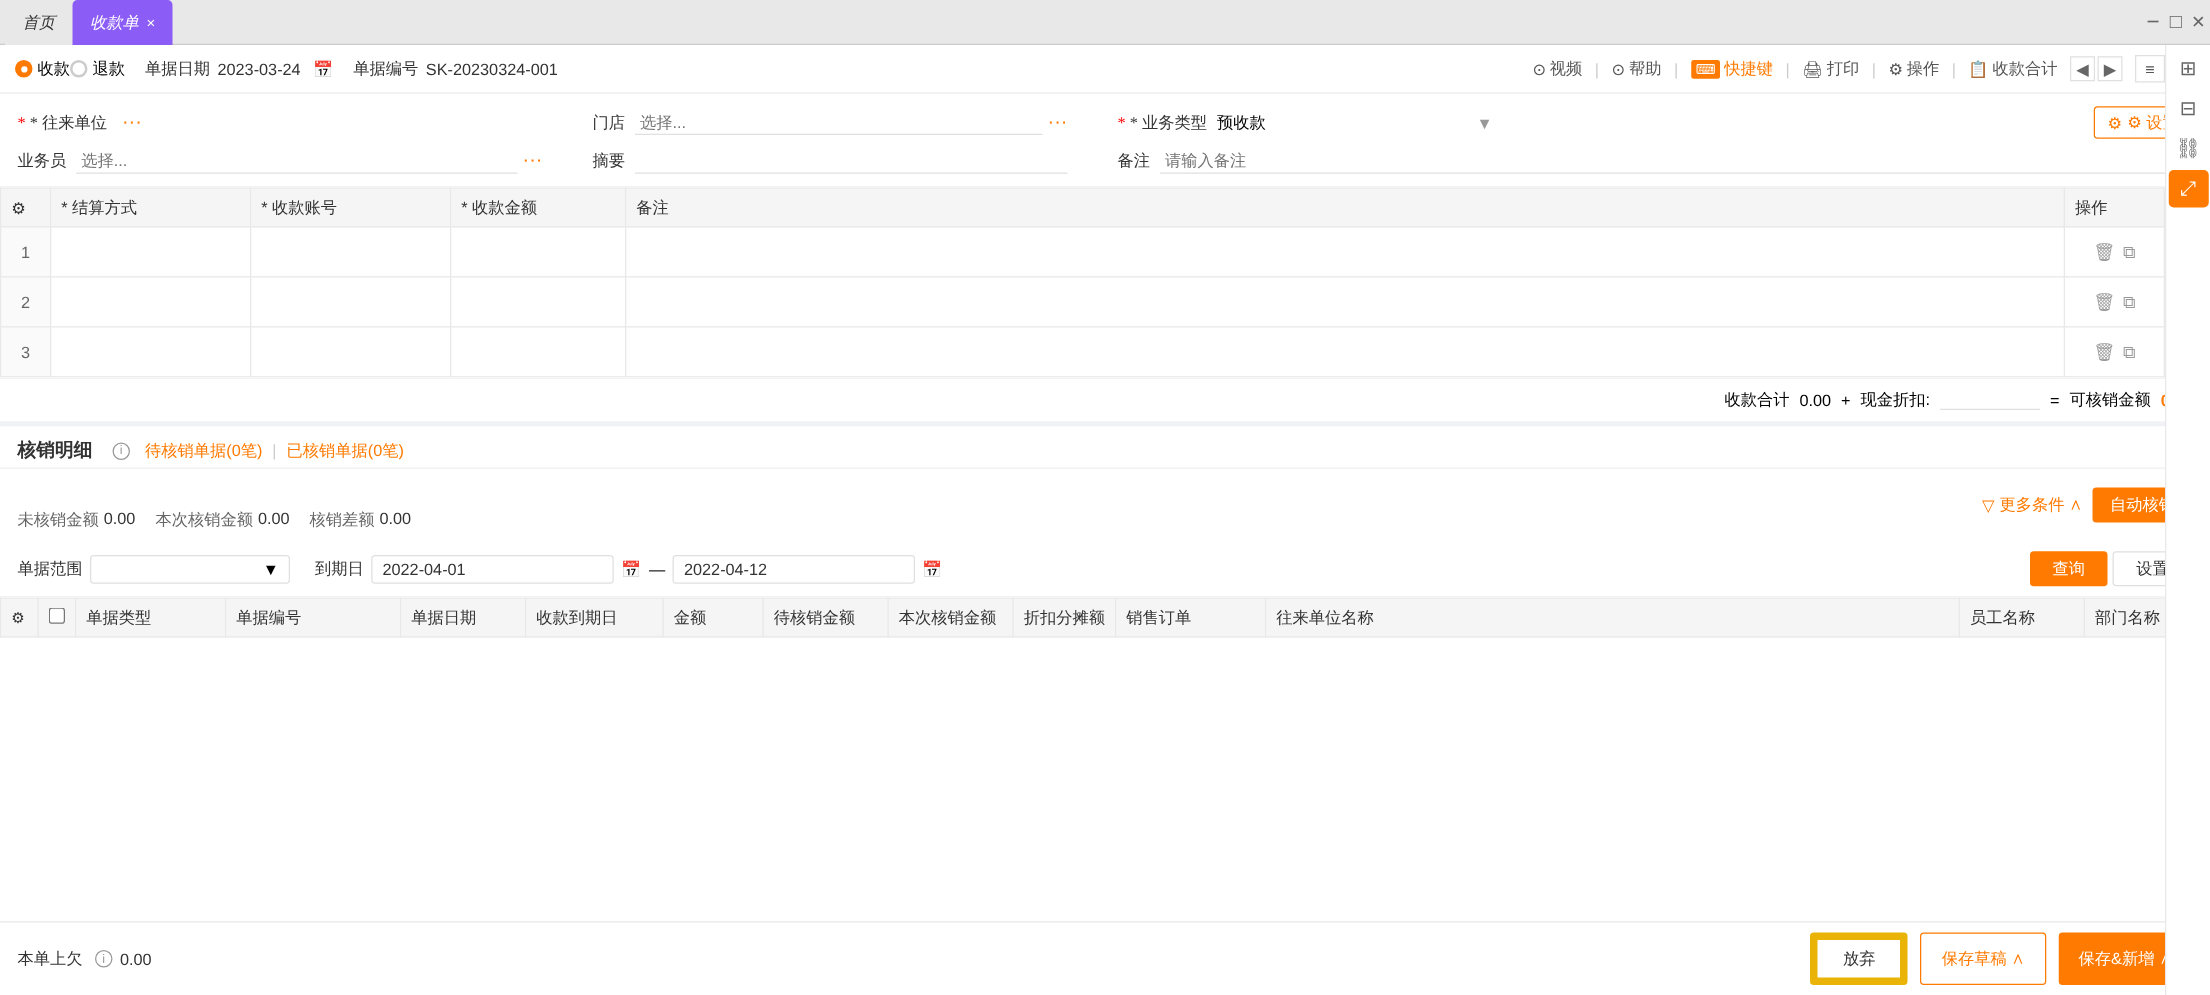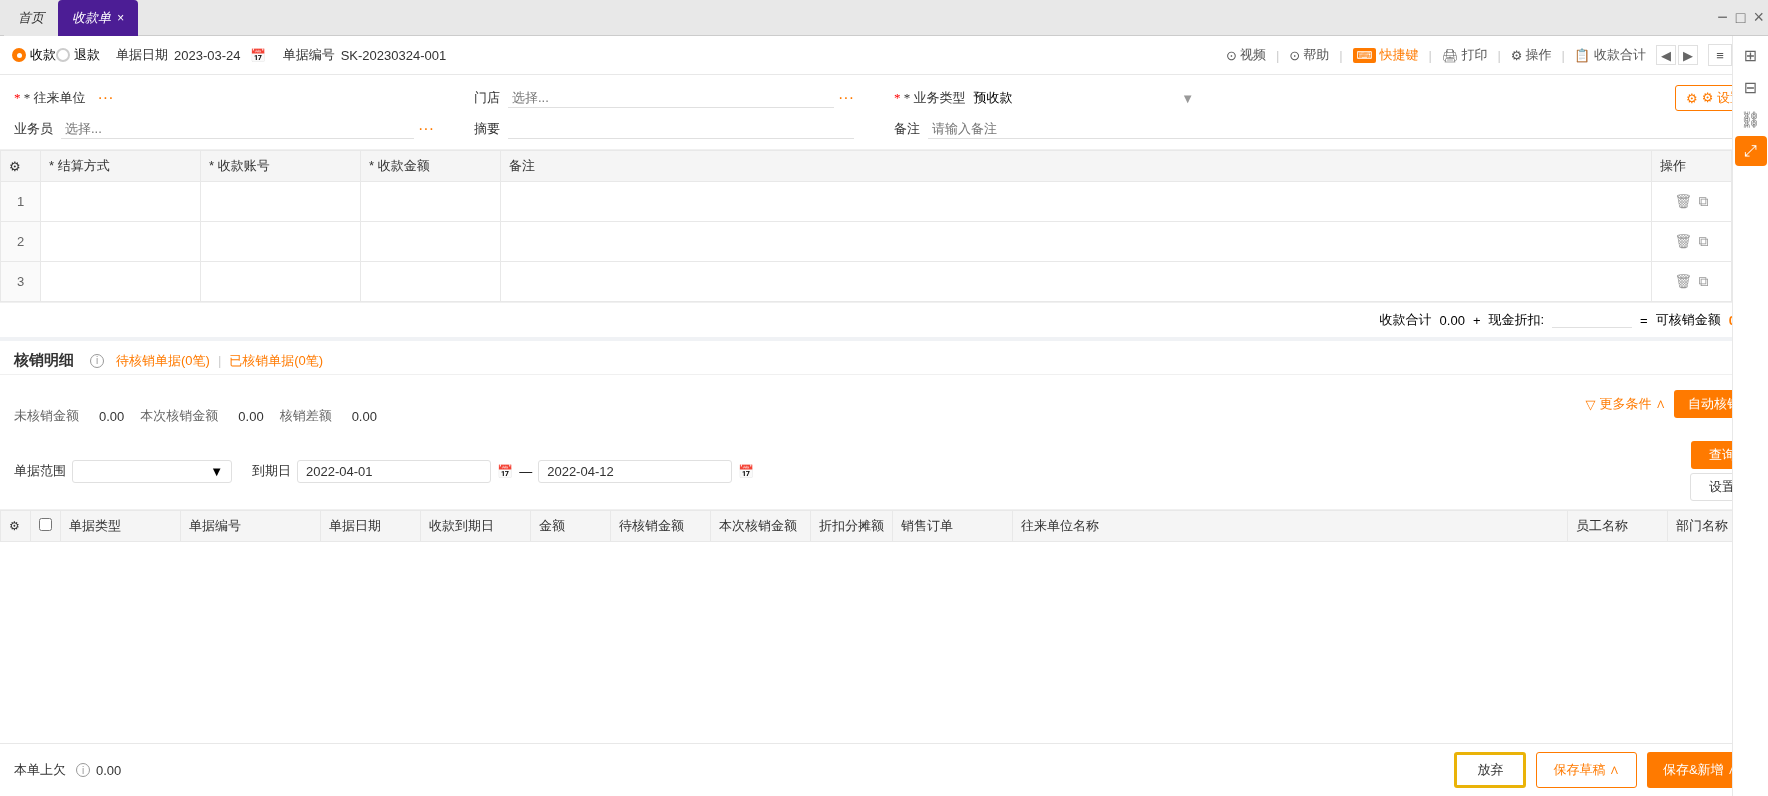--- a/index.html
+++ b/index.html
@@ -2,21 +2,21 @@
 <html><head>
   <meta charset="utf-8">
   <style>
     * { box-sizing: border-box; margin: 0; padding: 0; font-family: 'Microsoft YaHei', Arial, sans-serif; font-size: 13px; }
     body { background: #f0f2f5; width: 1768px; height: 796px; overflow: hidden; }
 
     
     .tab-bar { display: flex; align-items: center; background: #e8e8e8; height: 36px; border-bottom: 1px solid #ccc; padding: 0 4px; }
     .tab-item { padding: 0 14px; height: 36px; display: flex; align-items: center; cursor: pointer; font-size: 13px; color: #333; font-style: italic; }
     .tab-item.home { background: #e8e8e8; color: #333; }
-    .tab-item.active { background: #4c1d95; color: #fff; border-radius: 4px 4px 0 0; }
+    .tab-item.active { background: #8b5cf6; color: #fff; border-radius: 4px 4px 0 0; }
     .tab-close { margin-left: 6px; cursor: pointer; font-size: 12px; }
     .tab-bar-right { margin-left: auto; display: flex; align-items: center; gap: 8px; }
     .tab-bar-right span { cursor: pointer; font-size: 16px; color: #666; }
 
     
     .main { background: #fff; height: calc(796px - 36px); display: flex; flex-direction: column; overflow: hidden; }
 
     
     .toolbar { display: flex; align-items: center; padding: 8px 12px; background: #fff; border-bottom: 1px solid #e8e8e8; gap: 16px; }
     .radio-group { display: flex; align-items: center; }
@@ -67,51 +67,51 @@
     .summary-input { border: none; border-bottom: 1px solid #e0e0e0; width: 80px; text-align: right; outline: none; font-size: 13px; }
 
     
     .verify-section { background: #fff; border-top: 4px solid #f0f2f5; flex: 1; overflow: hidden; display: flex; flex-direction: column; }
     .verify-header { padding: 10px 14px 4px; display: flex; align-items: center; gap: 12px; border-bottom: 1px solid #f0f0f0; }
     .verify-title { font-size: 15px; font-weight: bold; color: #333; }
     .verify-tabs { display: flex; gap: 8px; align-items: center; }
     .verify-tab { color: #ff7a00; cursor: pointer; font-size: 13px; }
     .verify-tab.divider { color: #ccc; }
     .verify-stats { display: flex; align-items: center; gap: 16px; padding: 8px 14px; }
-    .stat-item { display: flex; align-items: center; gap: 20px; font-size: 13px; margin-top: 24px; }
+    .stat-item { display: flex; gap: 4px; font-size: 13px; margin-top: 24px; }
     .stat-label { color: #666; }
     .stat-value { color: #333; }
     .verify-actions { margin-left: auto; display: flex; align-items: center; gap: 8px; }
     .more-conditions { display: flex; align-items: center; gap: 4px; color: #ff7a00; cursor: pointer; font-size: 13px; }
     .auto-verify-btn { background: #ff7a00; color: #fff; border: none; padding: 5px 14px; border-radius: 3px; cursor: pointer; font-size: 13px; }
 
     
     .filter-row { display: flex; align-items: center; padding: 8px 14px; gap: 20px; background: #fff; border-bottom: 1px solid #f0f0f0; }
     .filter-field { display: flex; align-items: center; gap: 6px; }
     .filter-label { color: #333; white-space: nowrap; }
     .filter-select { display: flex; align-items: center; border: 1px solid #e0e0e0; padding: 3px 8px; border-radius: 3px; min-width: 160px; cursor: pointer; justify-content: space-between; }
     .filter-date { display: flex; align-items: center; gap: 6px; }
     .date-input { border: 1px solid #e0e0e0; padding: 3px 8px; border-radius: 3px; color: #333; font-size: 13px; }
     .date-icon { color: #999; cursor: pointer; }
-    .filter-actions { margin-left: auto; display: flex; flex-direction: column; gap: 4px; align-items: center; }
+    .filter-actions { margin-left: auto; display: flex; flex-direction: row; gap: 4px; align-items: center; }
     .query-btn { background: #ff7a00; color: #fff; border: none; padding: 5px 18px; border-radius: 3px; cursor: pointer; font-size: 13px; }
     .settings-btn2 { background: #fff; color: #333; border: 1px solid #e0e0e0; padding: 4px 18px; border-radius: 3px; cursor: pointer; font-size: 13px; }
 
     
     .verify-table-section { flex: 1; overflow: auto; }
     .verify-table { width: 100%; border-collapse: collapse; }
     .verify-table th { background: #f5f5f5; border: 1px solid #e8e8e8; padding: 6px 8px; text-align: left; font-weight: normal; color: #333; white-space: nowrap; font-size: 12px; }
     .th-check { width: 30px; text-align: center; }
     .th-gear2 { width: 30px; text-align: center; }
 
     
     .bottom-bar { display: flex; align-items: center; padding: 8px 14px; background: #fff; border-top: 1px solid #e8e8e8; }
     .bottom-info { display: flex; align-items: center; gap: 6px; font-size: 13px; color: #333; }
     .bottom-actions { margin-left: auto; display: flex; gap: 10px; }
-    .btn-abandon { background: #fff; color: #333; border: 3px solid #eab308; padding: 6px 20px; border-radius: 3px; cursor: pointer; font-size: 13px; }
+    .btn-abandon { background: #fff; color: #333; border: 6px solid #eab308; padding: 6px 20px; border-radius: 3px; cursor: pointer; font-size: 13px; }
     .btn-draft { background: #fff; color: #ff7a00; border: 1px solid #ff7a00; padding: 6px 16px; border-radius: 3px; cursor: pointer; font-size: 13px; display: flex; align-items: center; gap: 4px; }
     .btn-save-new { background: #ff7a00; color: #fff; border: none; padding: 6px 16px; border-radius: 3px; cursor: pointer; font-size: 13px; display: flex; align-items: center; gap: 4px; }
 
     
     .right-sidebar { position: absolute; right: 0; top: 36px; width: 36px; background: #fff; border-left: 1px solid #e8e8e8; display: flex; flex-direction: column; align-items: center; padding: 4px 0; gap: 2px; height: calc(796px - 36px); }
     .sidebar-icon { width: 32px; height: 30px; display: flex; align-items: center; justify-content: center; cursor: pointer; color: #666; font-size: 16px; }
     .sidebar-icon.active { background: #ff7a00; color: #fff; border-radius: 4px; }
 
     .info-icon { display: inline-flex; align-items: center; justify-content: center; width: 14px; height: 14px; border-radius: 50%; border: 1px solid #999; color: #999; font-size: 10px; cursor: pointer; margin-left: 4px; }
   </style>

